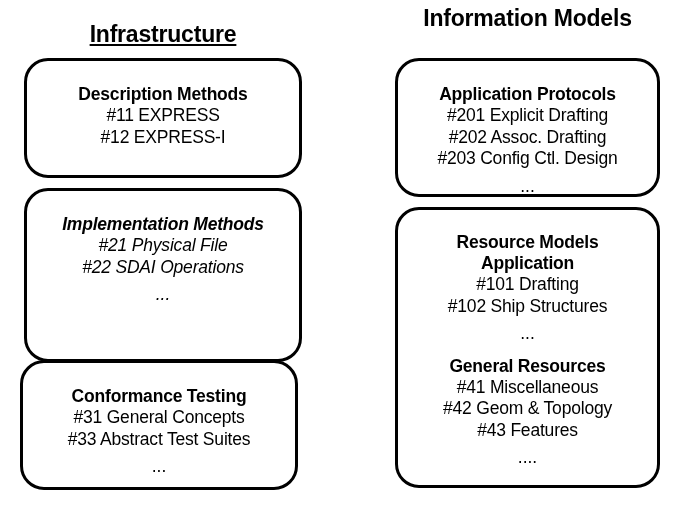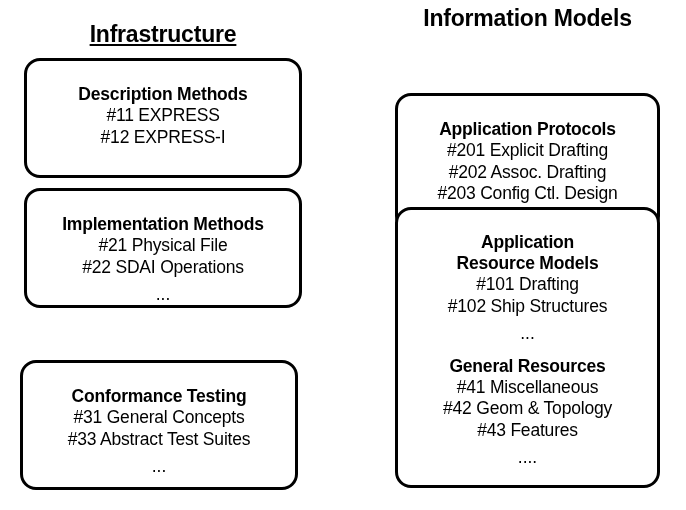--- a/index.html
+++ b/index.html
@@ -44,21 +44,21 @@
     width: 265px;
     top: 4px;
   }
 
   
   .box {
     position: absolute;
     box-sizing: border-box;
     background: #ffffff;
     border: 3px solid #000000;
-    border-radius: 16px;
+    border-radius: 24px;
     text-align: center;
     display: flex;
     flex-direction: column;
     justify-content: flex-start;
     align-items: stretch;
     overflow: hidden;
   }
 
   .box-inner {
     padding-top: 22px;
@@ -86,29 +86,29 @@
   }
   .spacer-gap {
     height: 10px;
   }
 
   
   #box-description-methods {
     left: 24px;  top: 58px;  width: 278px; height: 120px;
   }
   #box-implementation-methods {
-    left: 24px;  top: 188px; width: 278px; height: 120px;
+    left: 24px;  top: 188px; width: 278px; height: 174px; font-style: italic;
   }
   #box-conformance-testing {
     left: 20px;  top: 360px; width: 278px; height: 130px;
   }
 
   
   #box-application-protocols {
-    left: 395px; top: 58px;  width: 265px; height: 139px; margin-top: 35px;
+    left: 395px; top: 58px;  width: 265px; height: 139px;
   }
   #box-models-resources {
     left: 395px; top: 207px; width: 265px; height: 281px;
   }
 </style>
 </head>
 <body>
 
 <div class="diagram">
 
@@ -147,22 +147,22 @@
       <div class="line heading">Application Protocols</div>
       <div class="line">#201 Explicit Drafting</div>
       <div class="line">#202 Assoc. Drafting</div>
       <div class="line">#203 Config Ctl. Design</div>
       <div class="line ellipsis">...</div>
     </div>
   </div>
 
   <div class="box" id="box-models-resources">
     <div class="box-inner">
+      <div class="line heading tight">Resource Models</div>
       <div class="line heading tight">Application</div>
-      <div class="line heading tight">Resource Models</div>
       <div class="line">#101 Drafting</div>
       <div class="line">#102 Ship Structures</div>
       <div class="line ellipsis">...</div>
 
       <div class="spacer-gap"></div>
 
       <div class="line heading">General Resources</div>
       <div class="line">#41 Miscellaneous</div>
       <div class="line">#42 Geom &amp; Topology</div>
       <div class="line">#43 Features</div>

